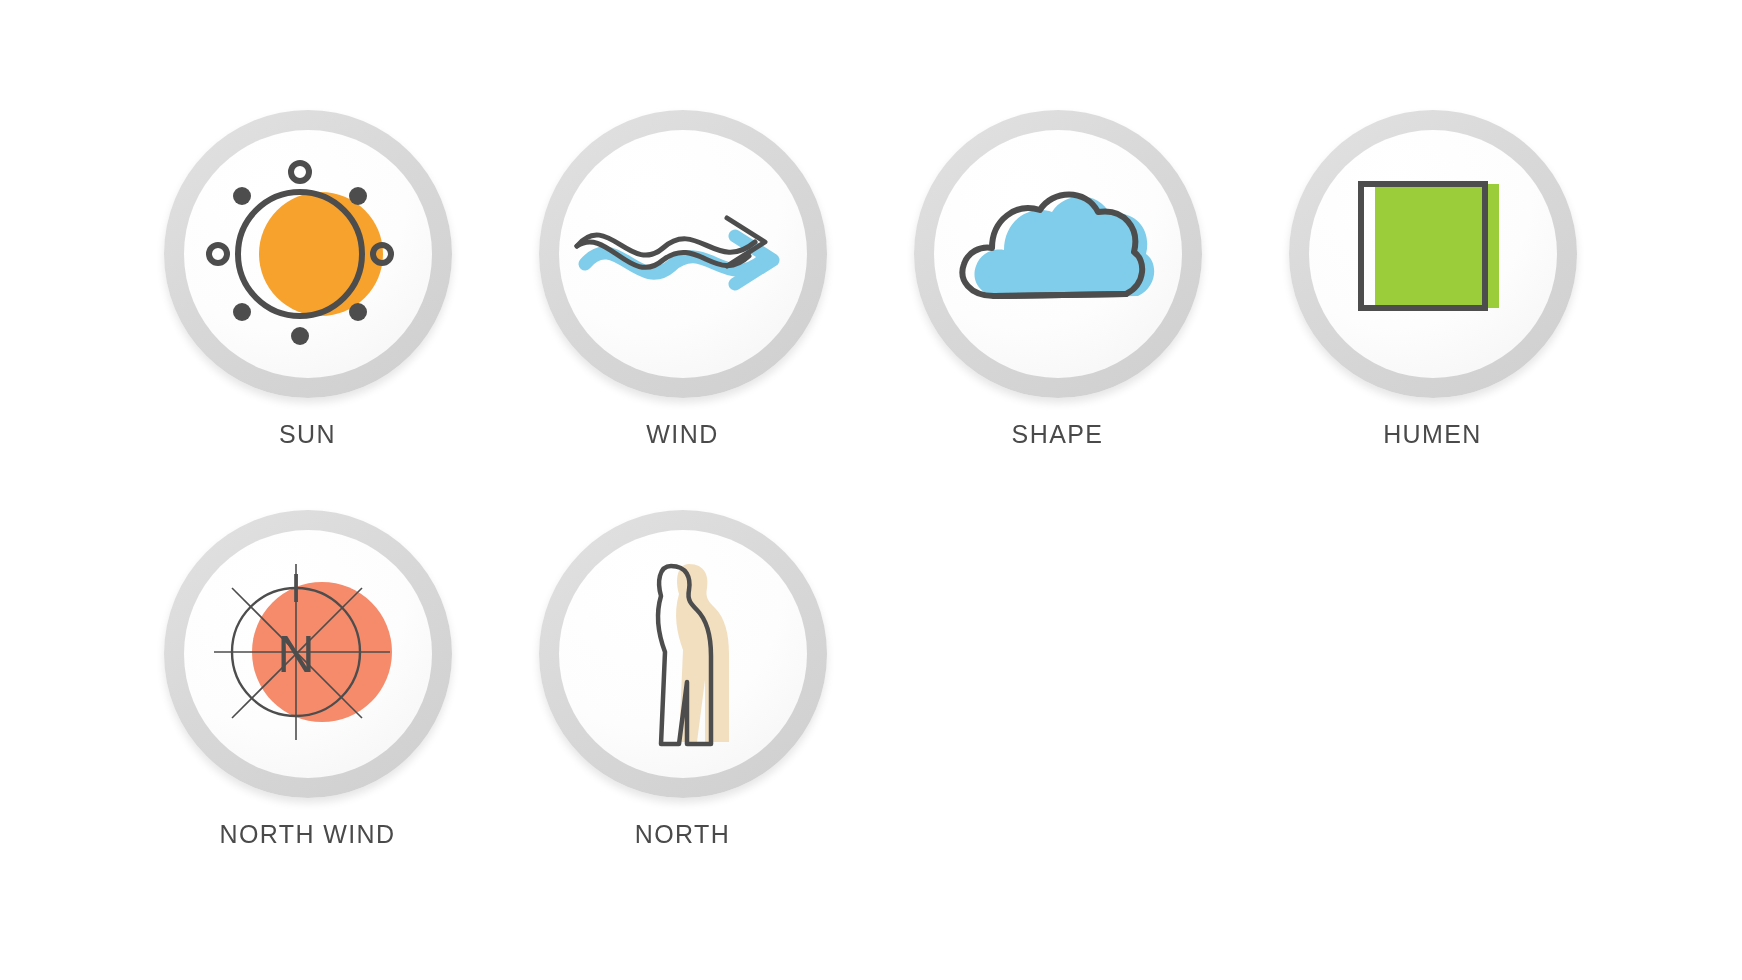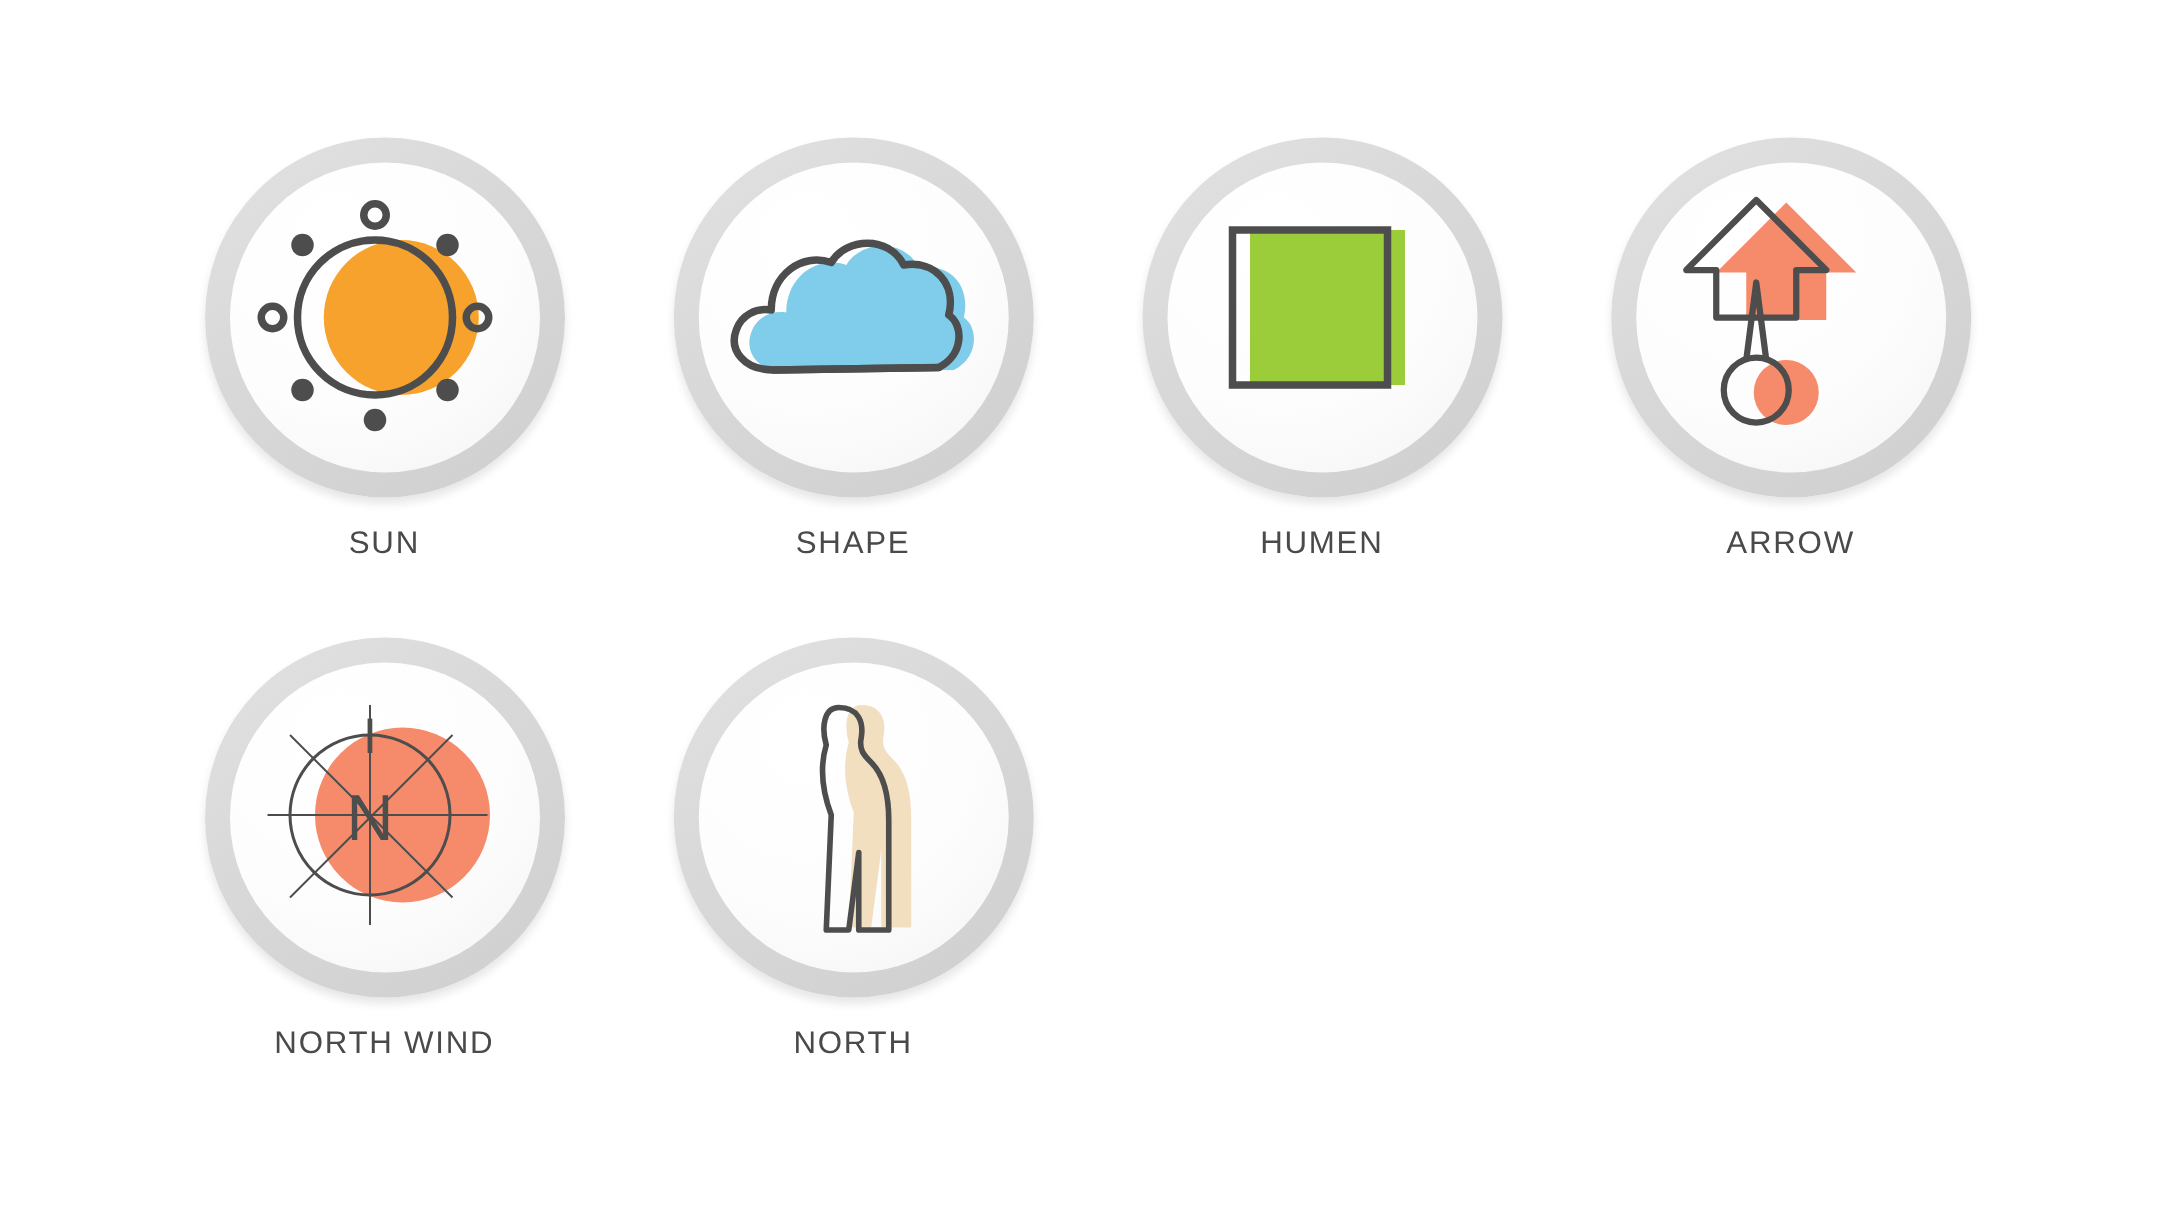--- a/index.html
+++ b/index.html
@@ -93,20 +93,38 @@
             <circle cx="116" cy="206" r="9" fill="#4d4d4d"></circle>
             <circle cx="174" cy="182" r="9" fill="#4d4d4d"></circle>
             <circle cx="198" cy="124" r="9" fill="none" stroke="#4d4d4d" stroke-width="6"></circle>
             <circle cx="174" cy="66" r="9" fill="#4d4d4d"></circle>
           </svg>
         </div>
       </div>
       <div class="caption">SUN</div>
     </div>
 
+    <div class="cell">
+      <div class="badge">
+        <div class="art">
+          <svg width="248" height="248" viewBox="0 0 248 248">
+            <g transform="translate(0,14)">
+              <path d="M26 120 C 56 84, 80 150, 112 122 C 146 92, 166 148, 204 116" fill="none" stroke="#7fcdea" stroke-width="13" stroke-linecap="round"></path>
+              <path d="M176 92 L 214 116 L 176 140" fill="none" stroke="#7fcdea" stroke-width="13" stroke-linecap="round" stroke-linejoin="round"></path>
+            </g>
+            <g transform="translate(-8,-4)">
+              <path d="M26 120 C 56 84, 80 150, 112 122 C 146 92, 166 148, 204 116" fill="none" stroke="#4d4d4d" stroke-width="5" stroke-linecap="round"></path>
+              <path d="M176 92 L 214 116 L 176 140" fill="none" stroke="#4d4d4d" stroke-width="5" stroke-linecap="round" stroke-linejoin="round"></path>
+              <path d="M26 120 C 56 100, 80 162, 112 134 C 146 108, 166 160, 198 130" fill="none" stroke="#4d4d4d" stroke-width="5" stroke-linecap="round"></path>
+            </g>
+          </svg>
+        </div>
+      </div>
+      <div class="caption">WIND</div>
+    </div>
 
     <div class="cell">
       <div class="badge">
         <div class="art">
           <svg width="248" height="248" viewBox="0 0 248 248">
             <path d="M72 168 C 48 168, 36 152, 42 136 C 46 124, 58 118, 70 120
                      C 70 92, 94 74, 118 82 C 130 62, 164 60, 176 84
                      C 202 80, 218 100, 212 124 C 224 132, 224 156, 204 166 Z" fill="#7fcdea"></path>
             <path d="M60 166 C 36 166, 24 150, 30 134 C 34 122, 46 116, 58 118
                      C 58 90, 82 72, 106 80 C 118 60, 152 58, 164 82
@@ -123,36 +141,20 @@
         <div class="art">
           <svg width="248" height="248" viewBox="0 0 248 248">
             <rect x="66" y="54" width="124" height="124" fill="#9bcd3a"></rect>
             <rect x="52" y="54" width="124" height="124" fill="none" stroke="#4d4d4d" stroke-width="6"></rect>
           </svg>
         </div>
       </div>
       <div class="caption">HUMEN</div>
     </div>
 
-    <div class="cell">
-      <div class="badge">
-        <div class="art">
-          <svg width="248" height="248" viewBox="0 0 248 248">
-            <g transform="translate(12,-2)">
-              <path d="M108 34 L 164 90 L 140 90 L 140 128 L 76 128 L 76 90 L 52 90 Z" fill="#f58b6a"></path>
-              <circle cx="108" cy="186" r="26" fill="#f58b6a"></circle>
-            </g>
-            <path d="M96 30 L 152 86 L 128 86 L 128 124 L 64 124 L 64 86 L 40 86 Z" fill="none" stroke="#4d4d4d" stroke-width="5" stroke-linejoin="round"></path>
-            <circle cx="96" cy="182" r="26" fill="none" stroke="#4d4d4d" stroke-width="5"></circle>
-            <path d="M88 158 L 96 96 L 104 158" fill="none" stroke="#4d4d4d" stroke-width="5" stroke-linejoin="round"></path>
-          </svg>
-        </div>
-      </div>
-      <div class="caption">ARROW</div>
-    </div>
 
     <div class="cell">
       <div class="badge">
         <div class="art">
           <svg width="248" height="248" viewBox="0 0 248 248">
             <circle cx="138" cy="122" r="70" fill="#f58b6a"></circle>
             <line x1="30" y1="122" x2="206" y2="122" stroke="#4d4d4d" stroke-width="1.6"></line>
             <line x1="112" y1="34" x2="112" y2="210" stroke="#4d4d4d" stroke-width="1.6"></line>
             <line x1="48" y1="58" x2="178" y2="188" stroke="#4d4d4d" stroke-width="1.6"></line>
             <line x1="178" y1="58" x2="48" y2="188" stroke="#4d4d4d" stroke-width="1.6"></line>

